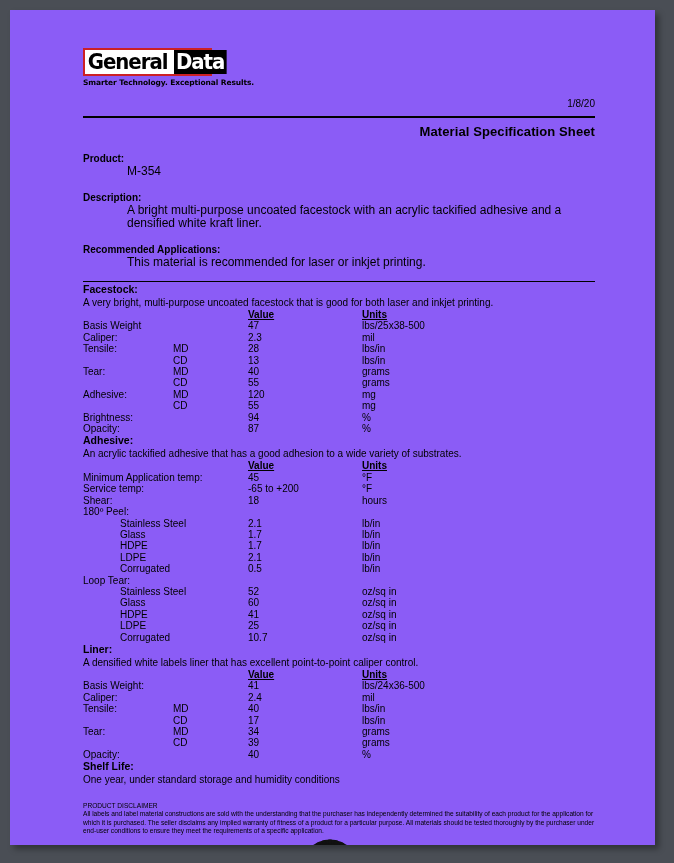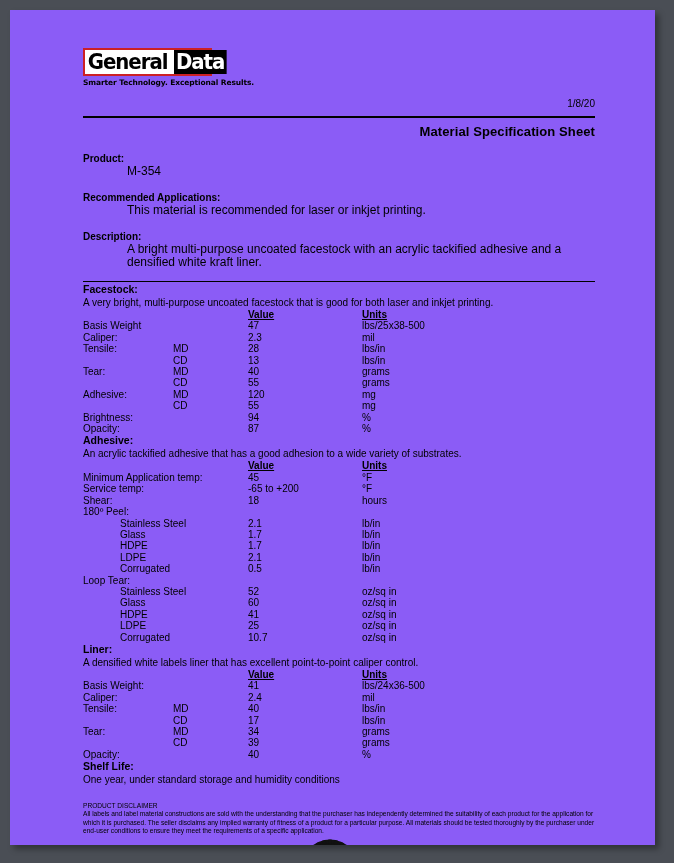--- a/index.html
+++ b/index.html
@@ -210,27 +210,27 @@
 
     <div class="rule-thick"></div>
     <div class="doc-title">Material Specification Sheet</div>
 
     <div class="block">
       <div class="block-label">Product:</div>
       <div class="block-text">M-354</div>
     </div>
 
     <div class="block">
+      <div class="block-label">Description:</div>
+      <div class="block-text">A bright multi-purpose uncoated facestock with an acrylic tackified adhesive and a densified white kraft liner.</div>
+    </div>
+
+    <div class="block">
       <div class="block-label">Recommended Applications:</div>
       <div class="block-text">This material is recommended for laser or inkjet printing.</div>
-    </div>
-
-    <div class="block">
-      <div class="block-label">Description:</div>
-      <div class="block-text">A bright multi-purpose uncoated facestock with an acrylic tackified adhesive and a densified white kraft liner.</div>
     </div>
 
     <div class="rule-thin"></div>
 
     <div>
       <div class="section-head">Facestock:</div>
       <div class="section-desc">A very bright, multi-purpose uncoated facestock that is good for both laser and inkjet printing.</div>
       <table class="spec">
         <tbody>
             <tr class="hdr">

